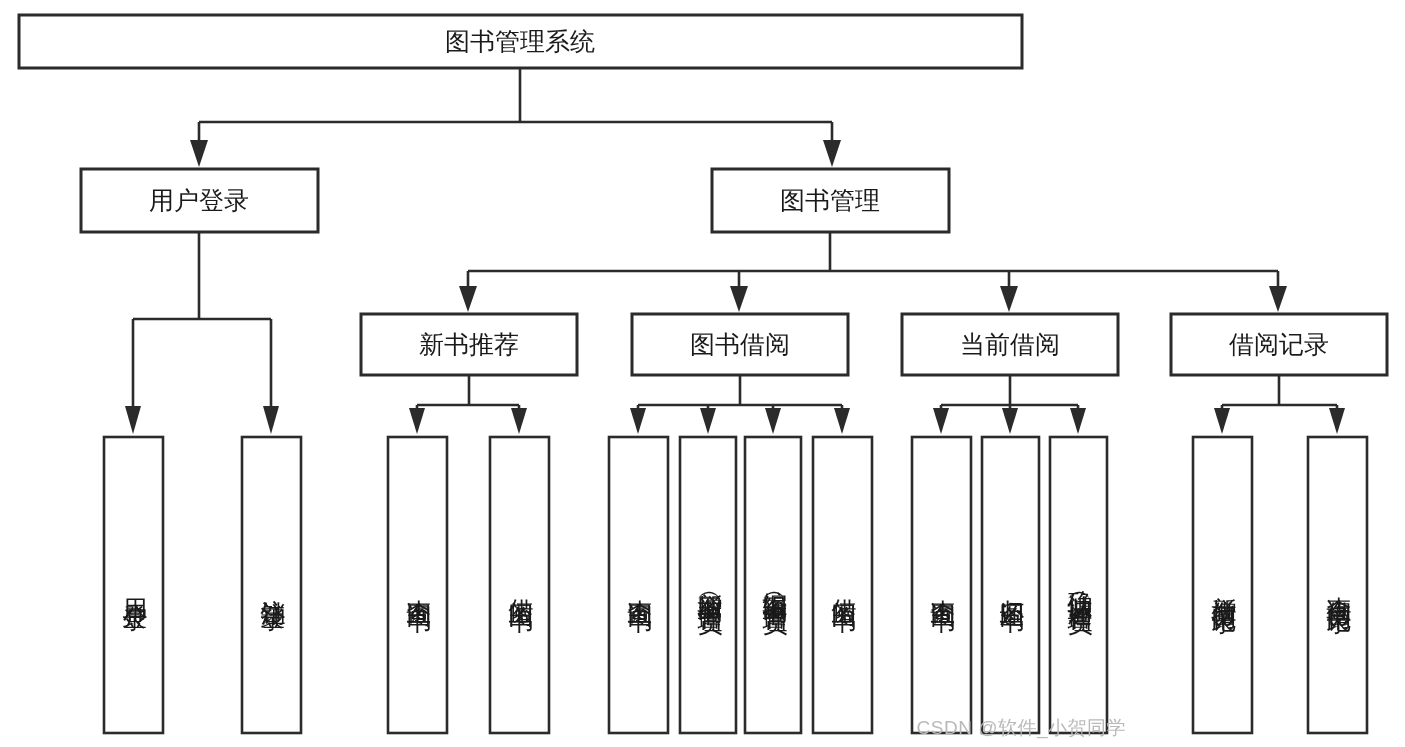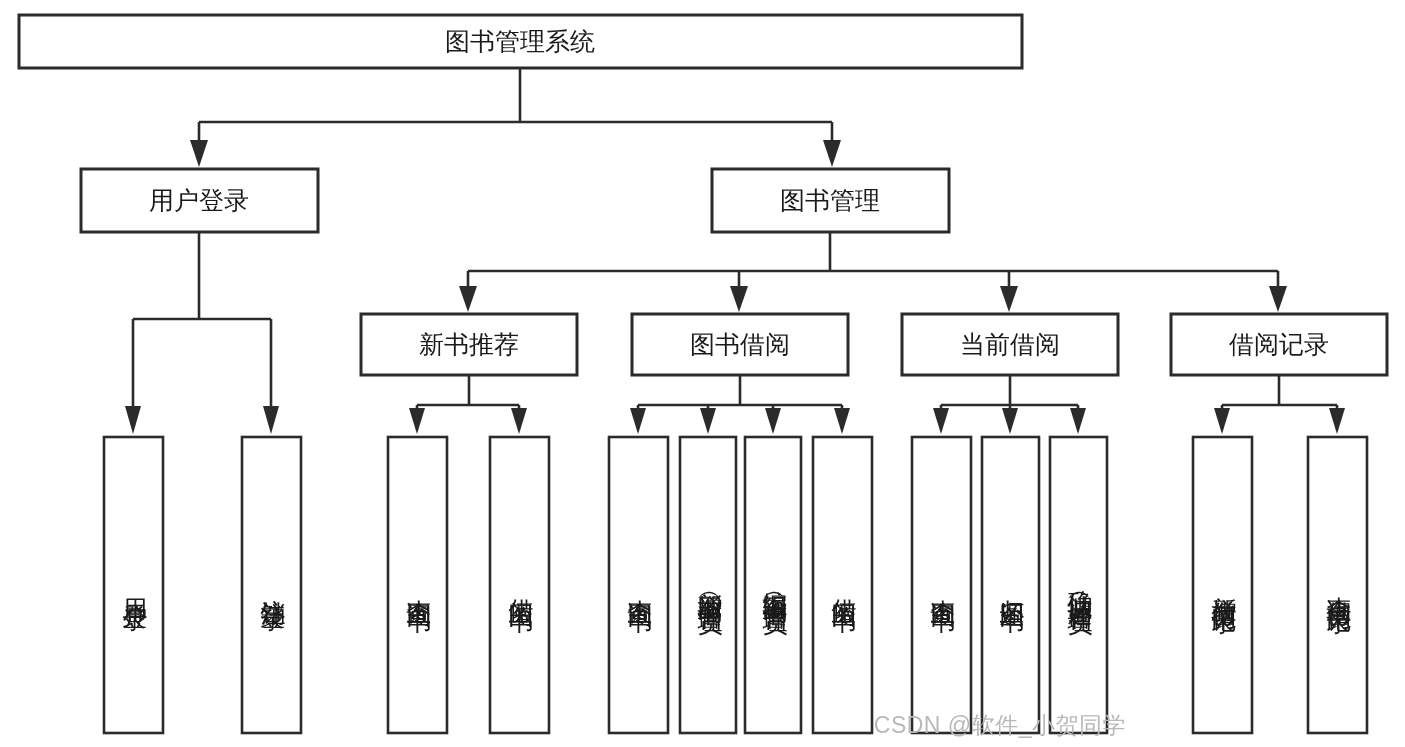--- a/index.html
+++ b/index.html
@@ -58,21 +58,21 @@
     text-anchor: middle;
     dominant-baseline: middle;
     writing-mode: vertical-rl;
     letter-spacing: 3px;
   }
   .watermark {
     position: absolute;
     right: 8px;
     bottom: 6px;
     font-family: "Liberation Sans", "DejaVu Sans", sans-serif;
-    font-size: 23px;
+    font-size: 19px;
     color: #b9b9b9;
     white-space: nowrap;
     letter-spacing: 0.5px;
     user-select: none;
   }
 </style>
 </head>
 <body>
 
 <div id="diagram-root">

